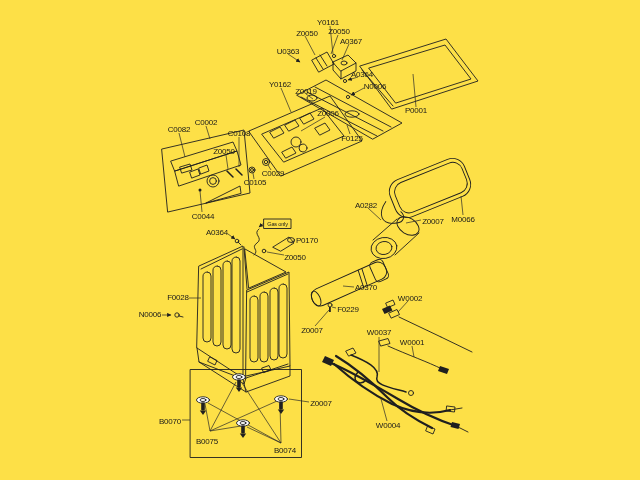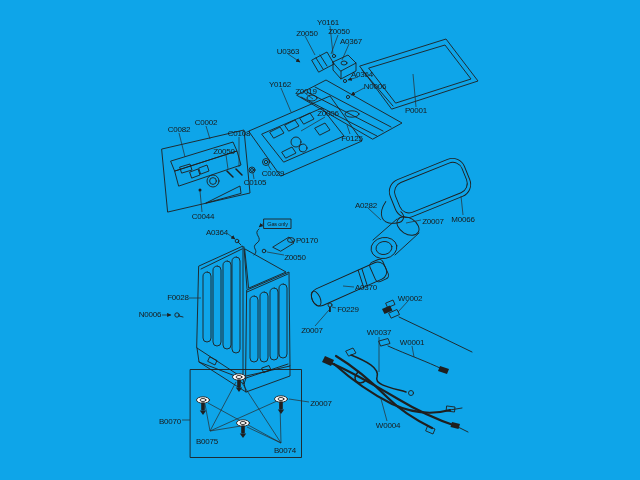--- a/index.html
+++ b/index.html
@@ -1,16 +1,16 @@
 <!DOCTYPE html>
 <html><head>
 <meta charset="utf-8">
 <style>
   html,body{margin:0;padding:0;background:#ffffff;}
-  #stage{position:relative;width:640px;height:480px;background:#0ea5e9;overflow:hidden;
+  #stage{position:relative;width:640px;height:480px;background:#fde047;overflow:hidden;
          font-family:"Liberation Sans",sans-serif;}
   svg{display:block;}
   .ln{stroke:#1f1f1f;fill:none;stroke-width:0.9;stroke-linejoin:round;stroke-linecap:round;}
   .ld{stroke:#2a2a2a;fill:none;stroke-width:0.7;}
   .fl{fill:#1f1f1f;stroke:none;}
   .wh{fill:#ffffff;}
   .lbl{font-family:"Liberation Sans","DejaVu Sans",sans-serif;font-size:8px;fill:#1a1a1a;
        text-anchor:middle;letter-spacing:-0.2px;}
   .tag{font-size:5.6px;}
   .thick{stroke-width:2.2;}

